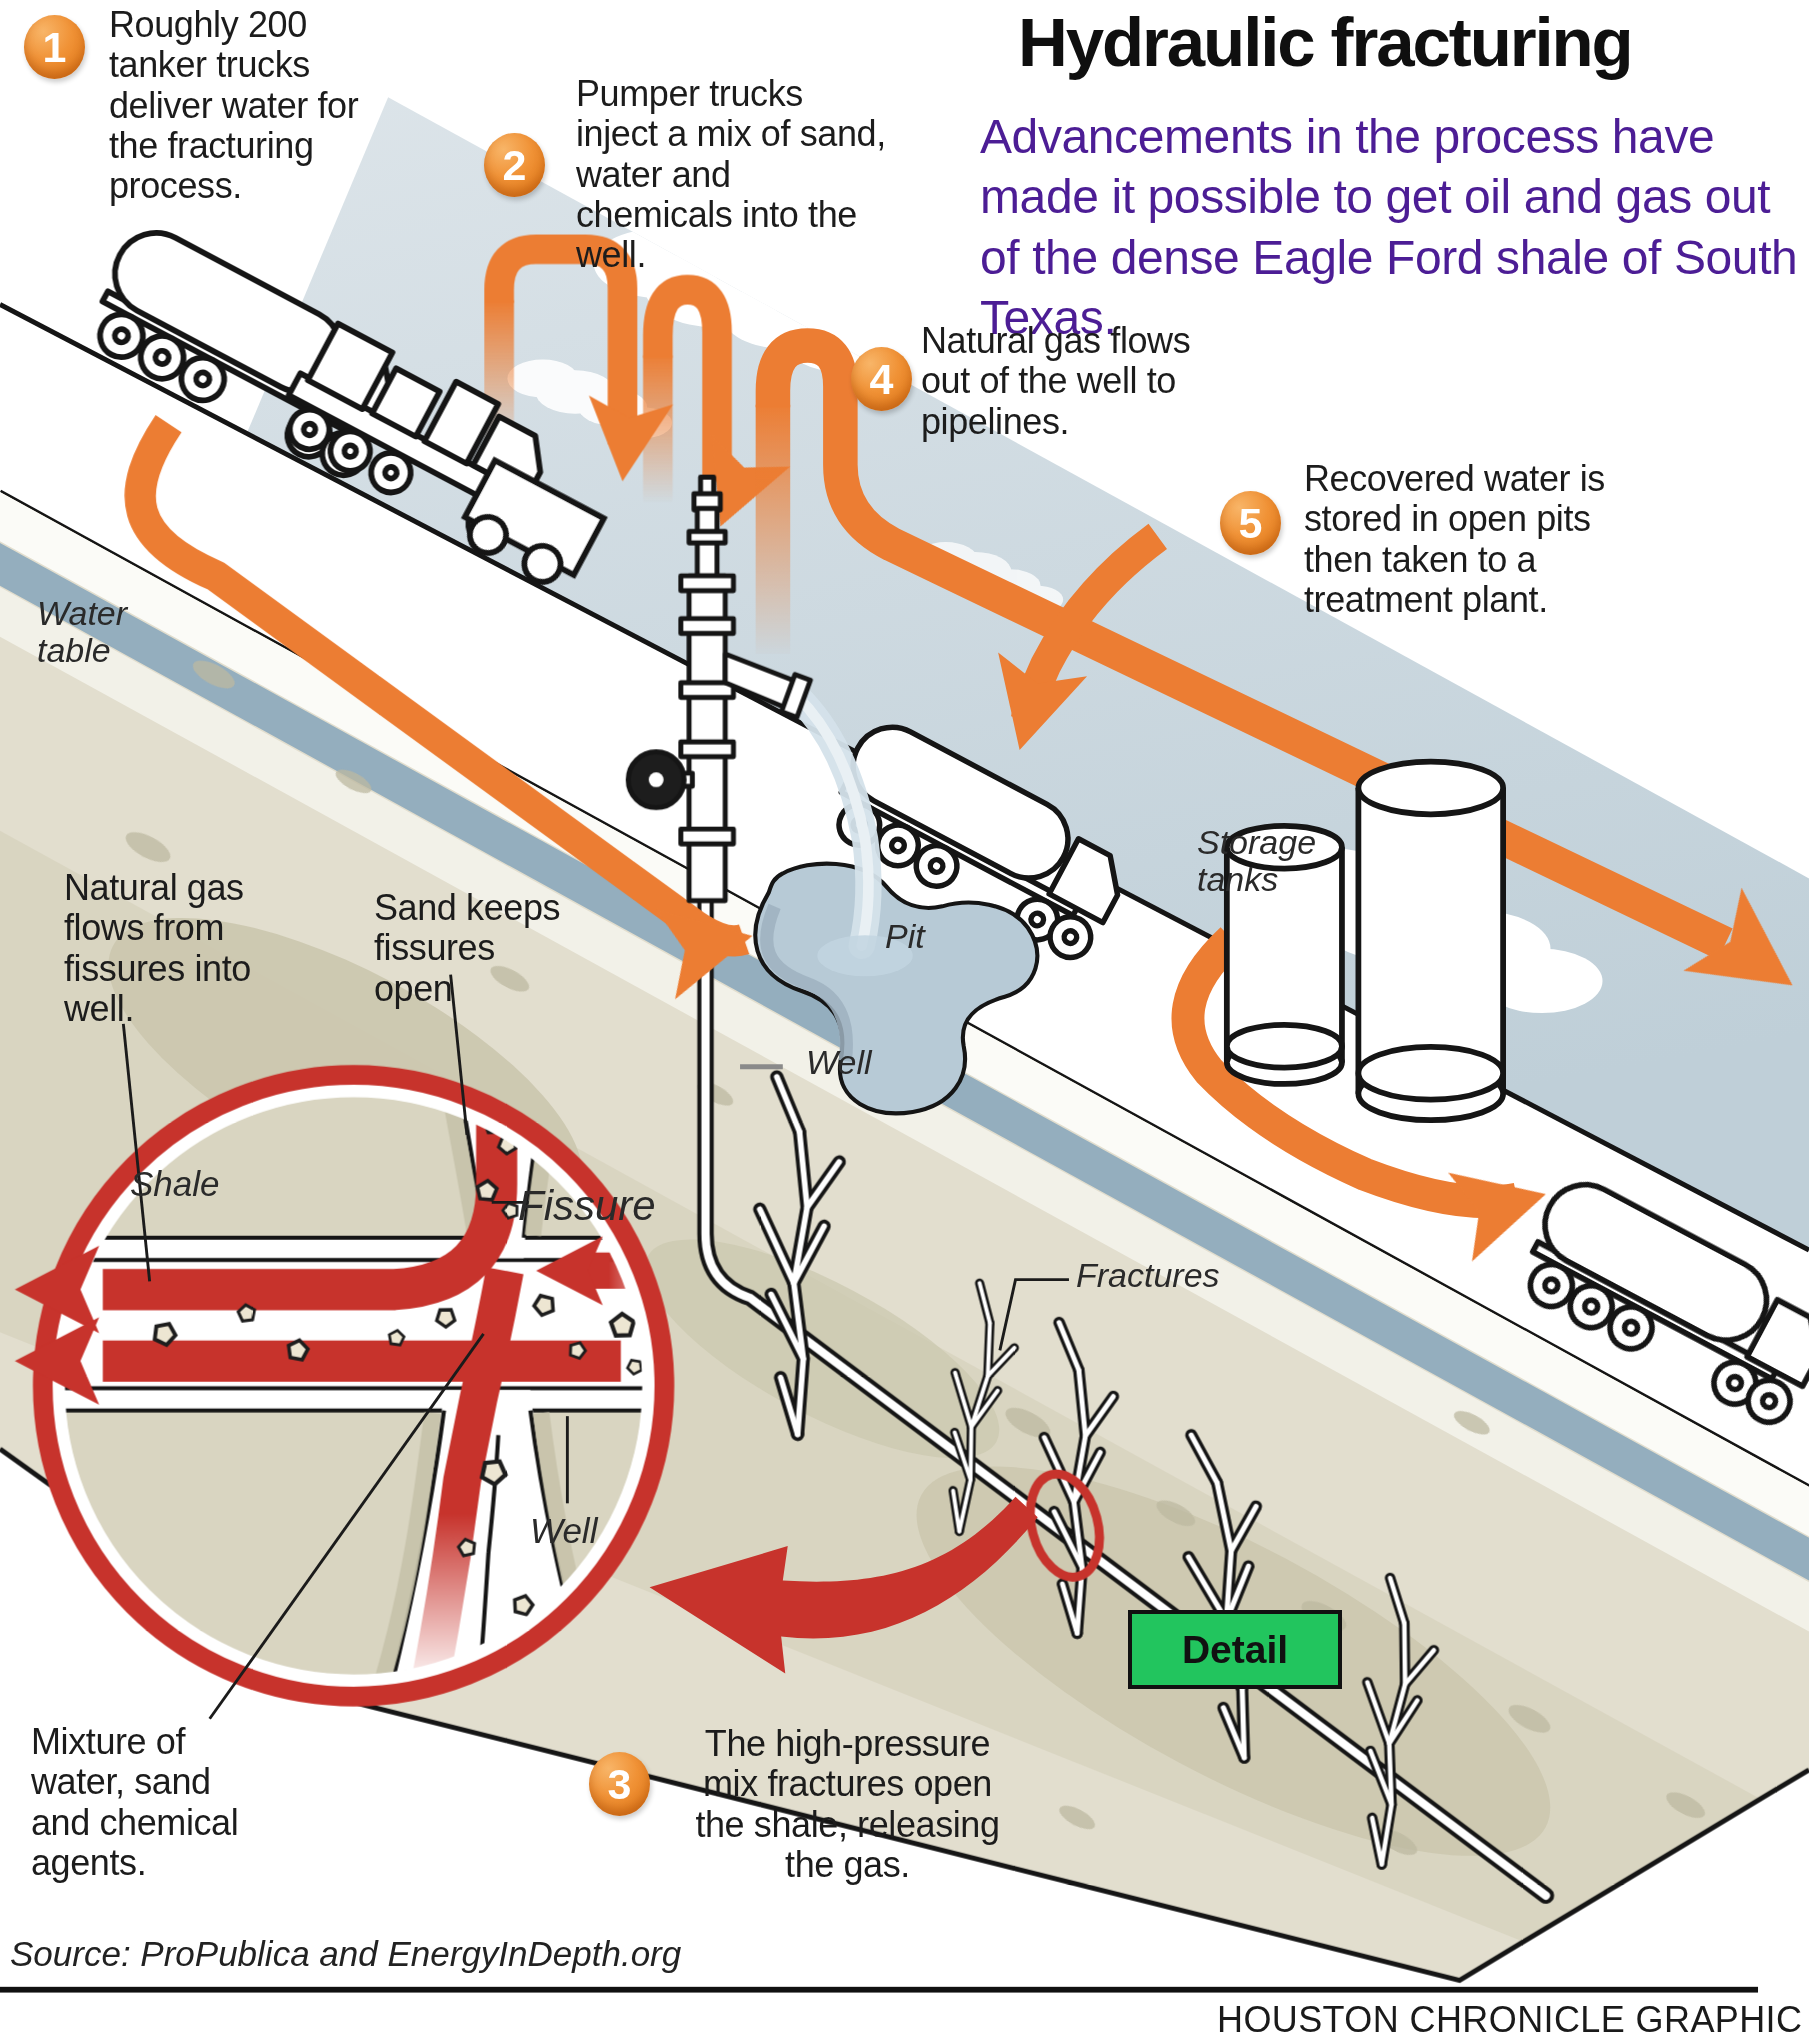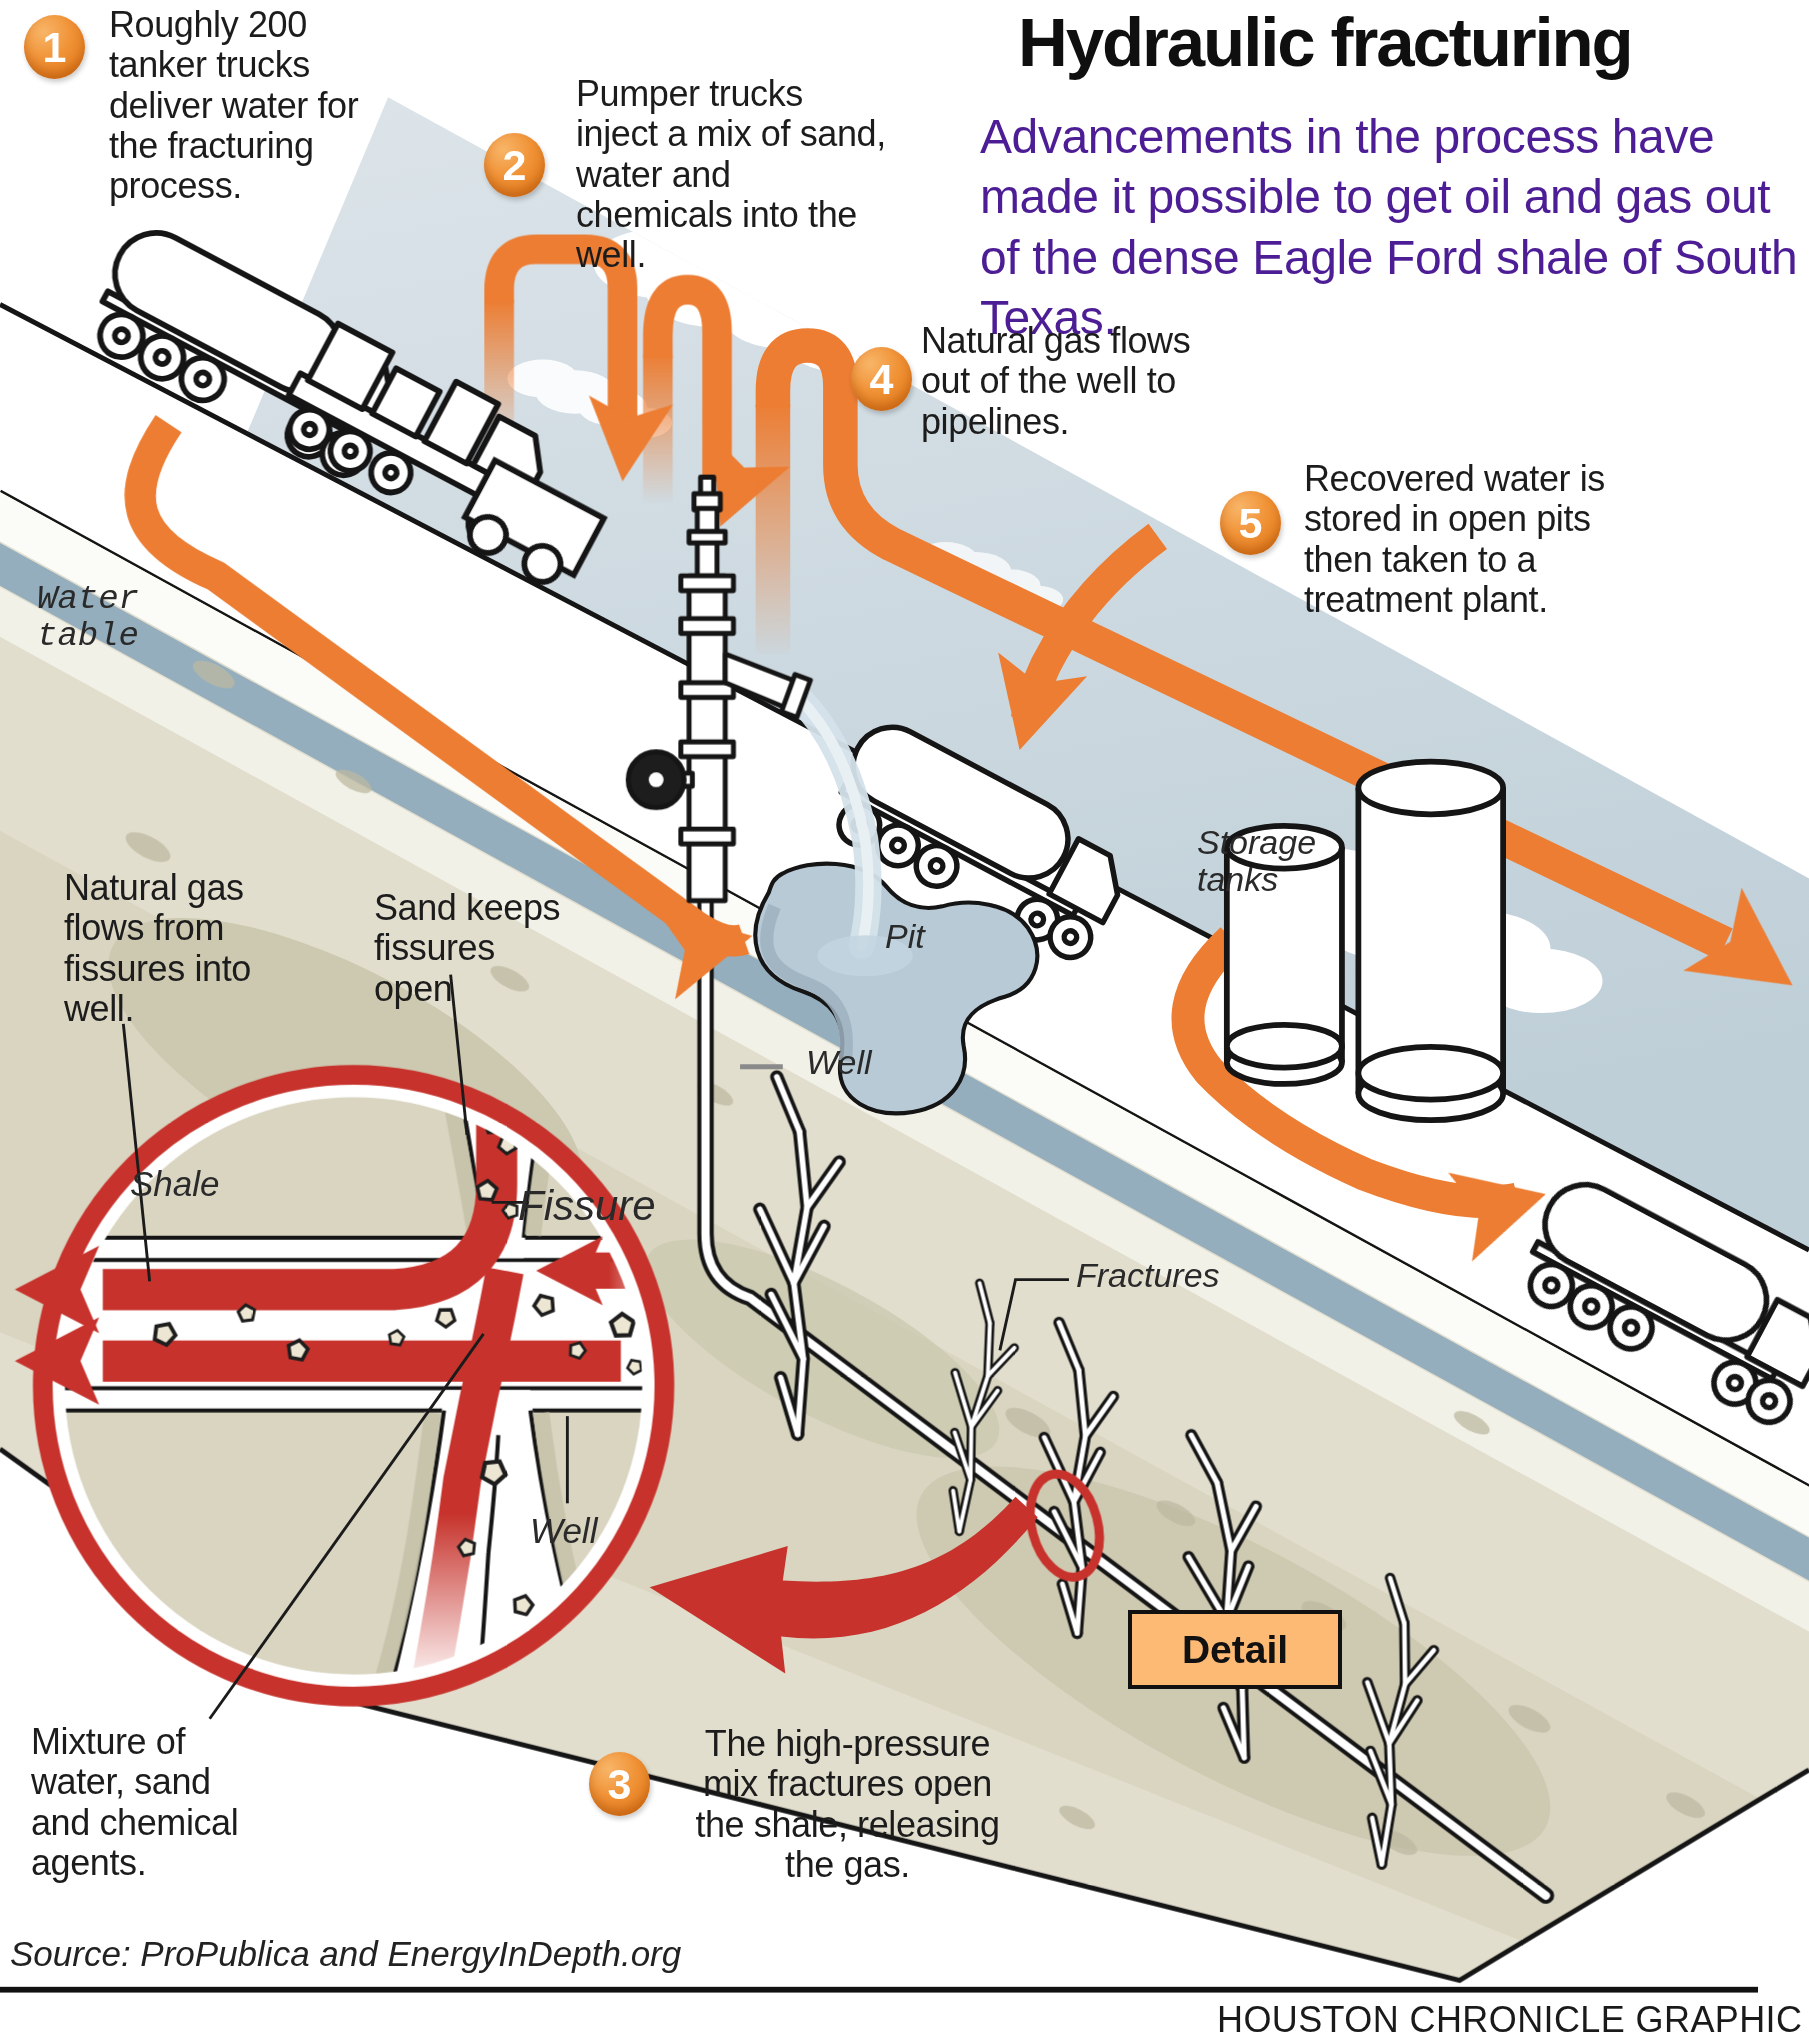--- a/index.html
+++ b/index.html
@@ -14,21 +14,21 @@
     width:61px;height:64px;border-radius:50%;
     background:radial-gradient(circle at 32% 26%, #F8B568 0%, #F09236 45%, #DD7312 100%);
     box-shadow:inset 0 -6.6px 10px rgba(150,60,0,.35), 1.6px 3.3px 5px rgba(0,0,0,.2);
     display:flex;align-items:center;justify-content:center;
     color:#fff;font-size:43px;font-weight:700;
   }
   .title{font-size:69px;font-weight:700;letter-spacing:-2.1px;color:#0f0f0f;line-height:1;margin-left:39px;}
   .subtitle{font-size:48px;line-height:1.26;letter-spacing:-0.4px;color:#4c1d95;}
   .lbl{font-style:italic;font-size:34px;color:#2a2a2a;line-height:1.1;}
   .detail-box{
-    background:#fdba74;border:4.1px solid #111;display:flex;align-items:center;justify-content:center;
+    background:#22c55e;border:4.1px solid #111;display:flex;align-items:center;justify-content:center;
     font-weight:700;font-size:39px;color:#111;
   }
   .source{font-style:italic;font-size:35px;color:#222;}
   .credit{font-size:36px;color:#1a1a1a;letter-spacing:0.4px;}
 </style>
 </head>
 <body>
 
 <svg width="1809" height="2038" viewBox="0 0 2200 2478">
   <defs>
@@ -385,21 +385,21 @@
 
 <div class="abs badge" style="left:589px;top:1752px;">
     <span>3</span>
   </div>
 <div class="abs step-text" style="left:681px;top:1724px;width:333px;text-align:center;">The high-pressure mix fractures open the shale, releasing the gas.</div>
 
 <div class="abs step-text" style="left:64px;top:868px;width:210px;">Natural gas flows from fissures into well.</div>
 <div class="abs step-text" style="left:374px;top:888px;width:193px;">Sand keeps fissures open</div>
 <div class="abs step-text" style="left:31px;top:1722px;width:226px;">Mixture of water, sand and chemical agents.</div>
 
-<div class="abs lbl" style="left:37px;top:581px;width:123px;font-family:Liberation Mono, monospace;">Water table</div>
+<div class="abs lbl" style="left:37px;top:595px;width:123px;">Water table</div>
 <div class="abs lbl" style="left:885px;top:918px;">Pit</div>
 <div class="abs lbl" style="left:806px;top:1044px;">Well</div>
 <div class="abs lbl" style="left:1197px;top:824px;width:140px;">Storage tanks</div>
 <div class="abs lbl" style="left:1076px;top:1257px;">Fractures</div>
 <div class="abs lbl" style="left:130px;top:1165px;font-size:35px;">Shale</div>
 <div class="abs lbl" style="left:518px;top:1183px;font-size:42px;">Fissure</div>
 <div class="abs lbl" style="left:530px;top:1512px;font-size:35px;">Well</div>
 
 <div class="abs detail-box" style="left:1128px;top:1610px;width:206px;height:71px;">
     <span>Detail</span>

